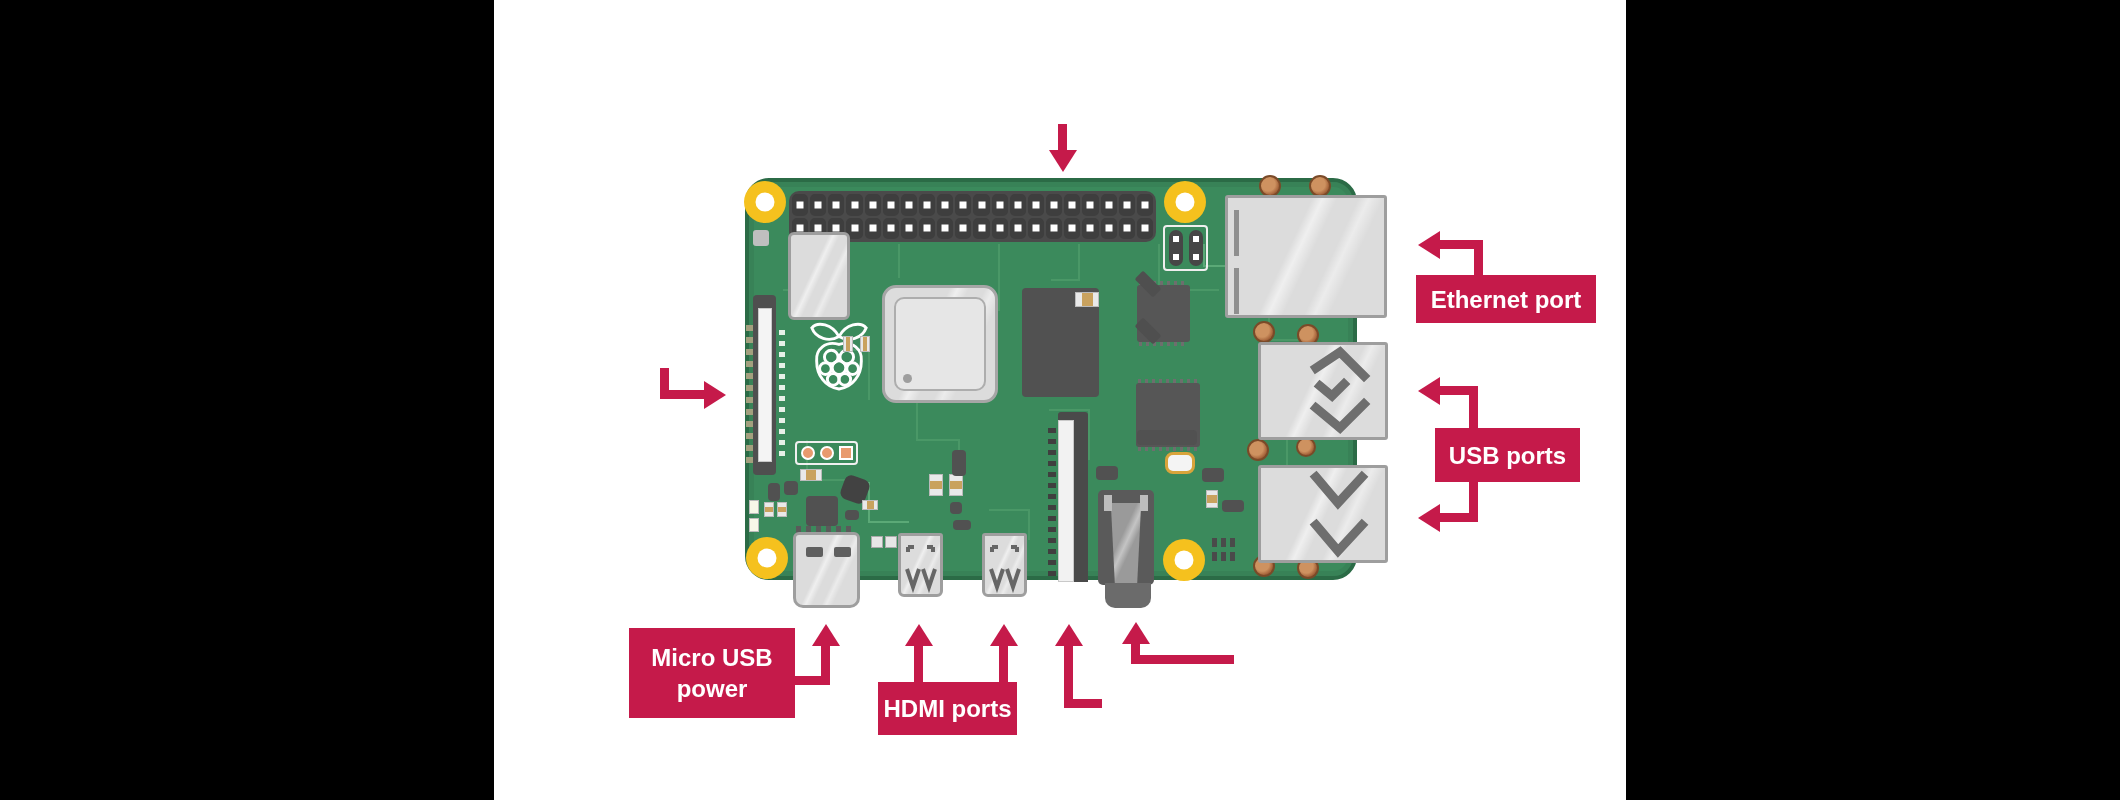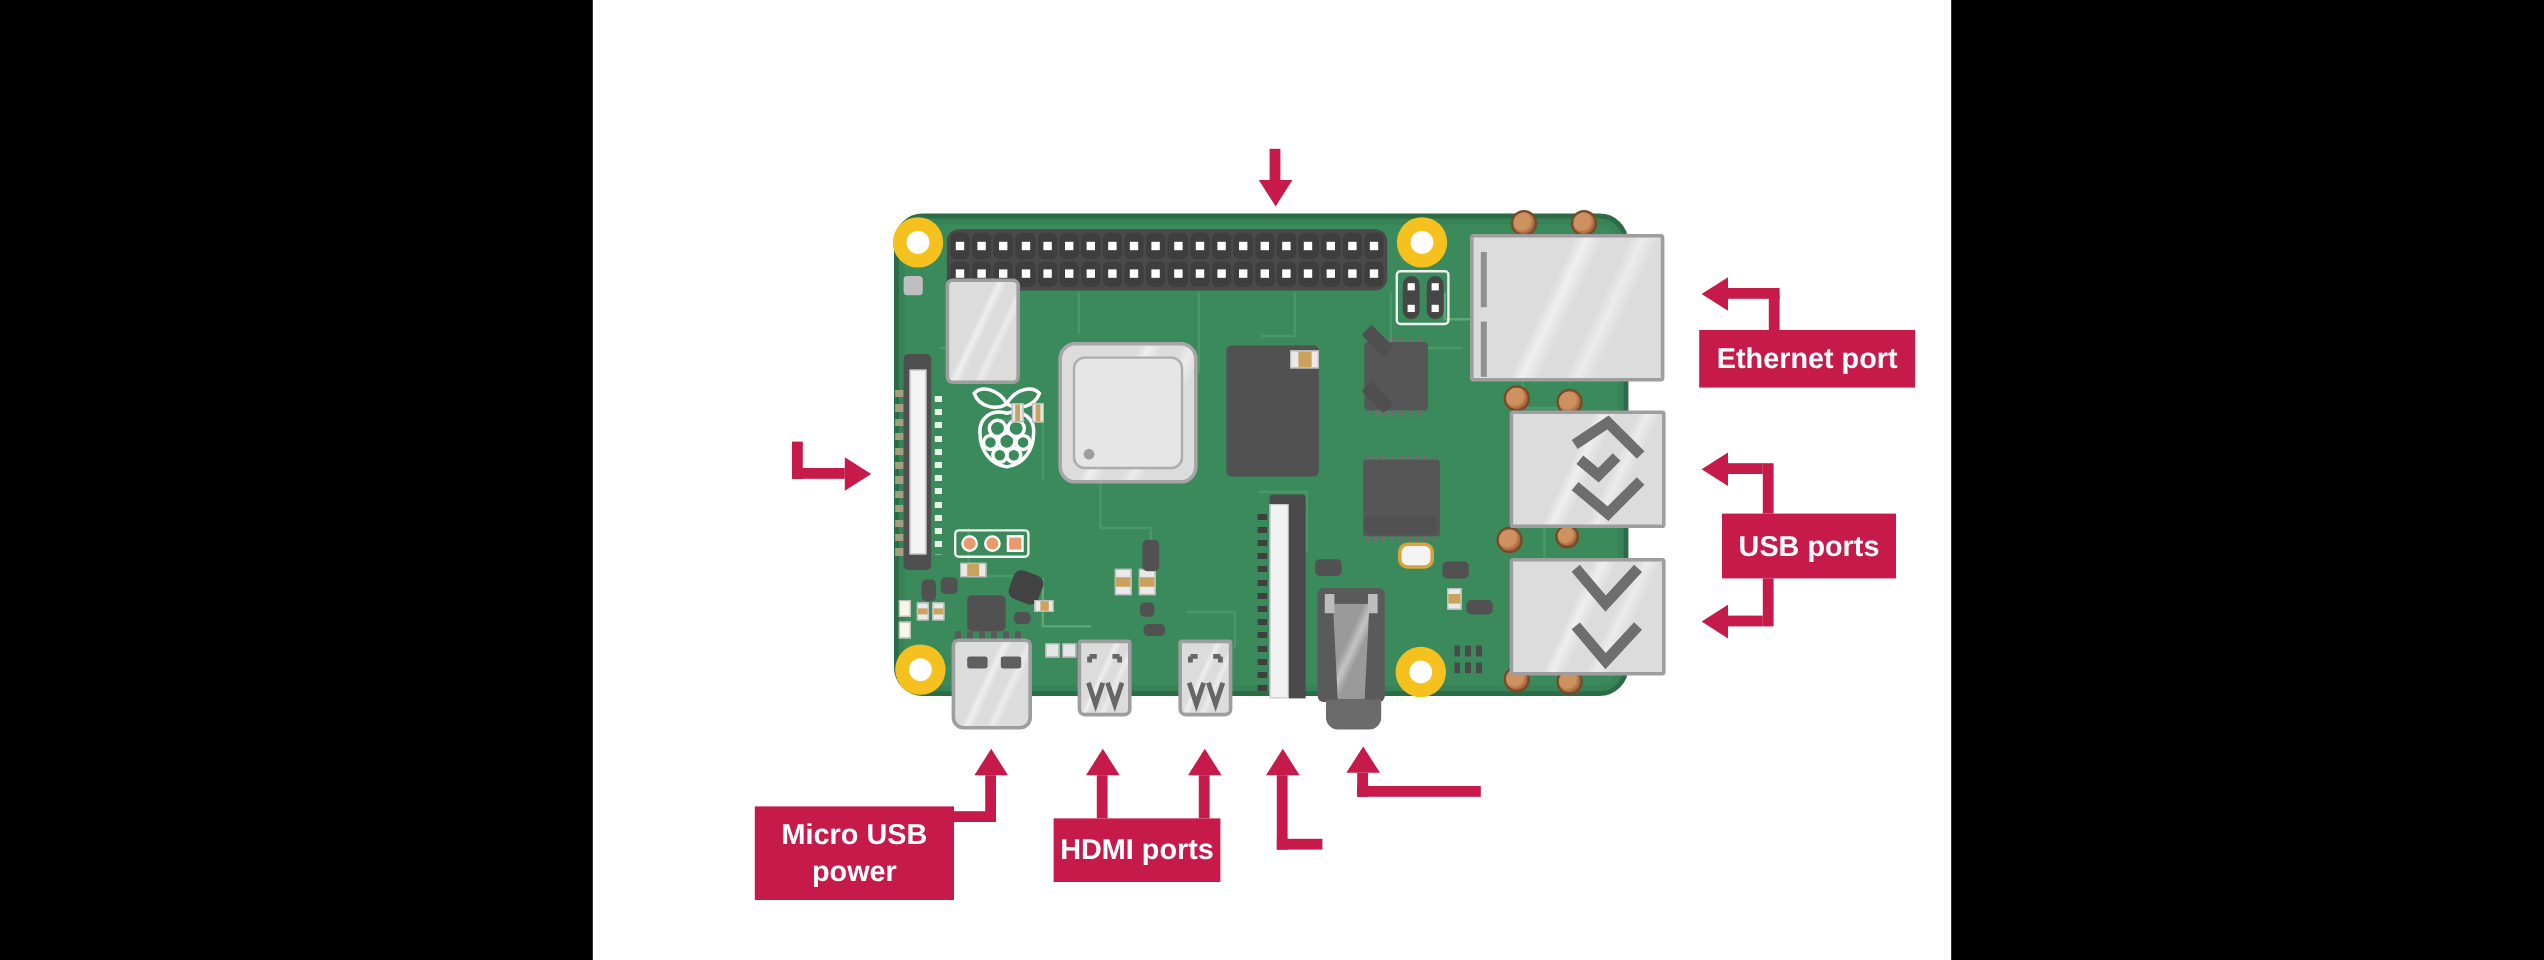--- a/index.html
+++ b/index.html
@@ -295,21 +295,21 @@
   <div class="label" style="left:1435px;top:428px;width:145px;height:54px;">
     <span class="ln">USB ports</span>
   </div>
   <div class="stem" style="left:1469px;top:386px;width:9px;height:42px;"></div>
   <div class="hline" style="left:1440px;top:386px;width:29px;height:9px;"></div>
   <div class="tri left" style="left:1418px;top:377px;"></div>
   <div class="stem" style="left:1469px;top:482px;width:9px;height:40px;"></div>
   <div class="hline" style="left:1440px;top:513px;width:29px;height:9px;"></div>
   <div class="tri left" style="left:1418px;top:504px;"></div>
 
-  <div class="label" style="left:629px;top:672px;width:166px;height:78px;">
+  <div class="label" style="left:629px;top:628px;width:166px;height:90px;">
     <span class="ln">Micro USB</span>
     <span class="ln">power</span>
   </div>
   <div class="hline" style="left:795px;top:676px;width:35px;height:9px;"></div>
   <div class="stem" style="left:821px;top:646px;width:9px;height:39px;"></div>
   <div class="tri up" style="left:812px;top:624px;"></div>
 
   <div class="label" style="left:878px;top:682px;width:139px;height:53px;">
     <span class="ln">HDMI ports</span>
   </div>

